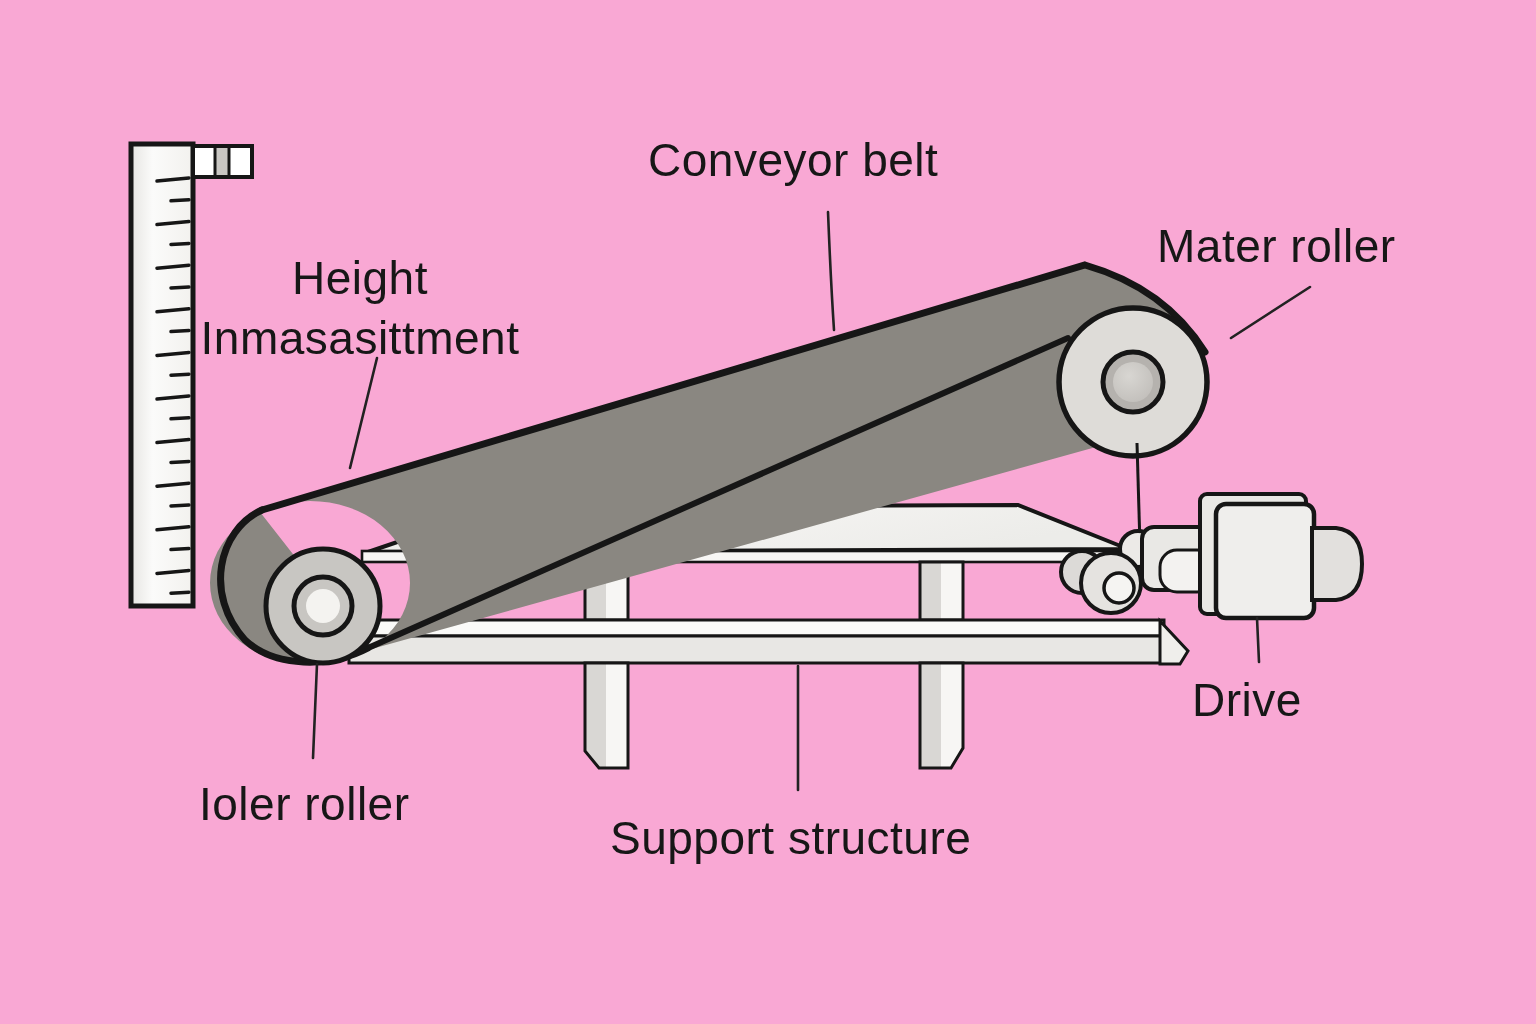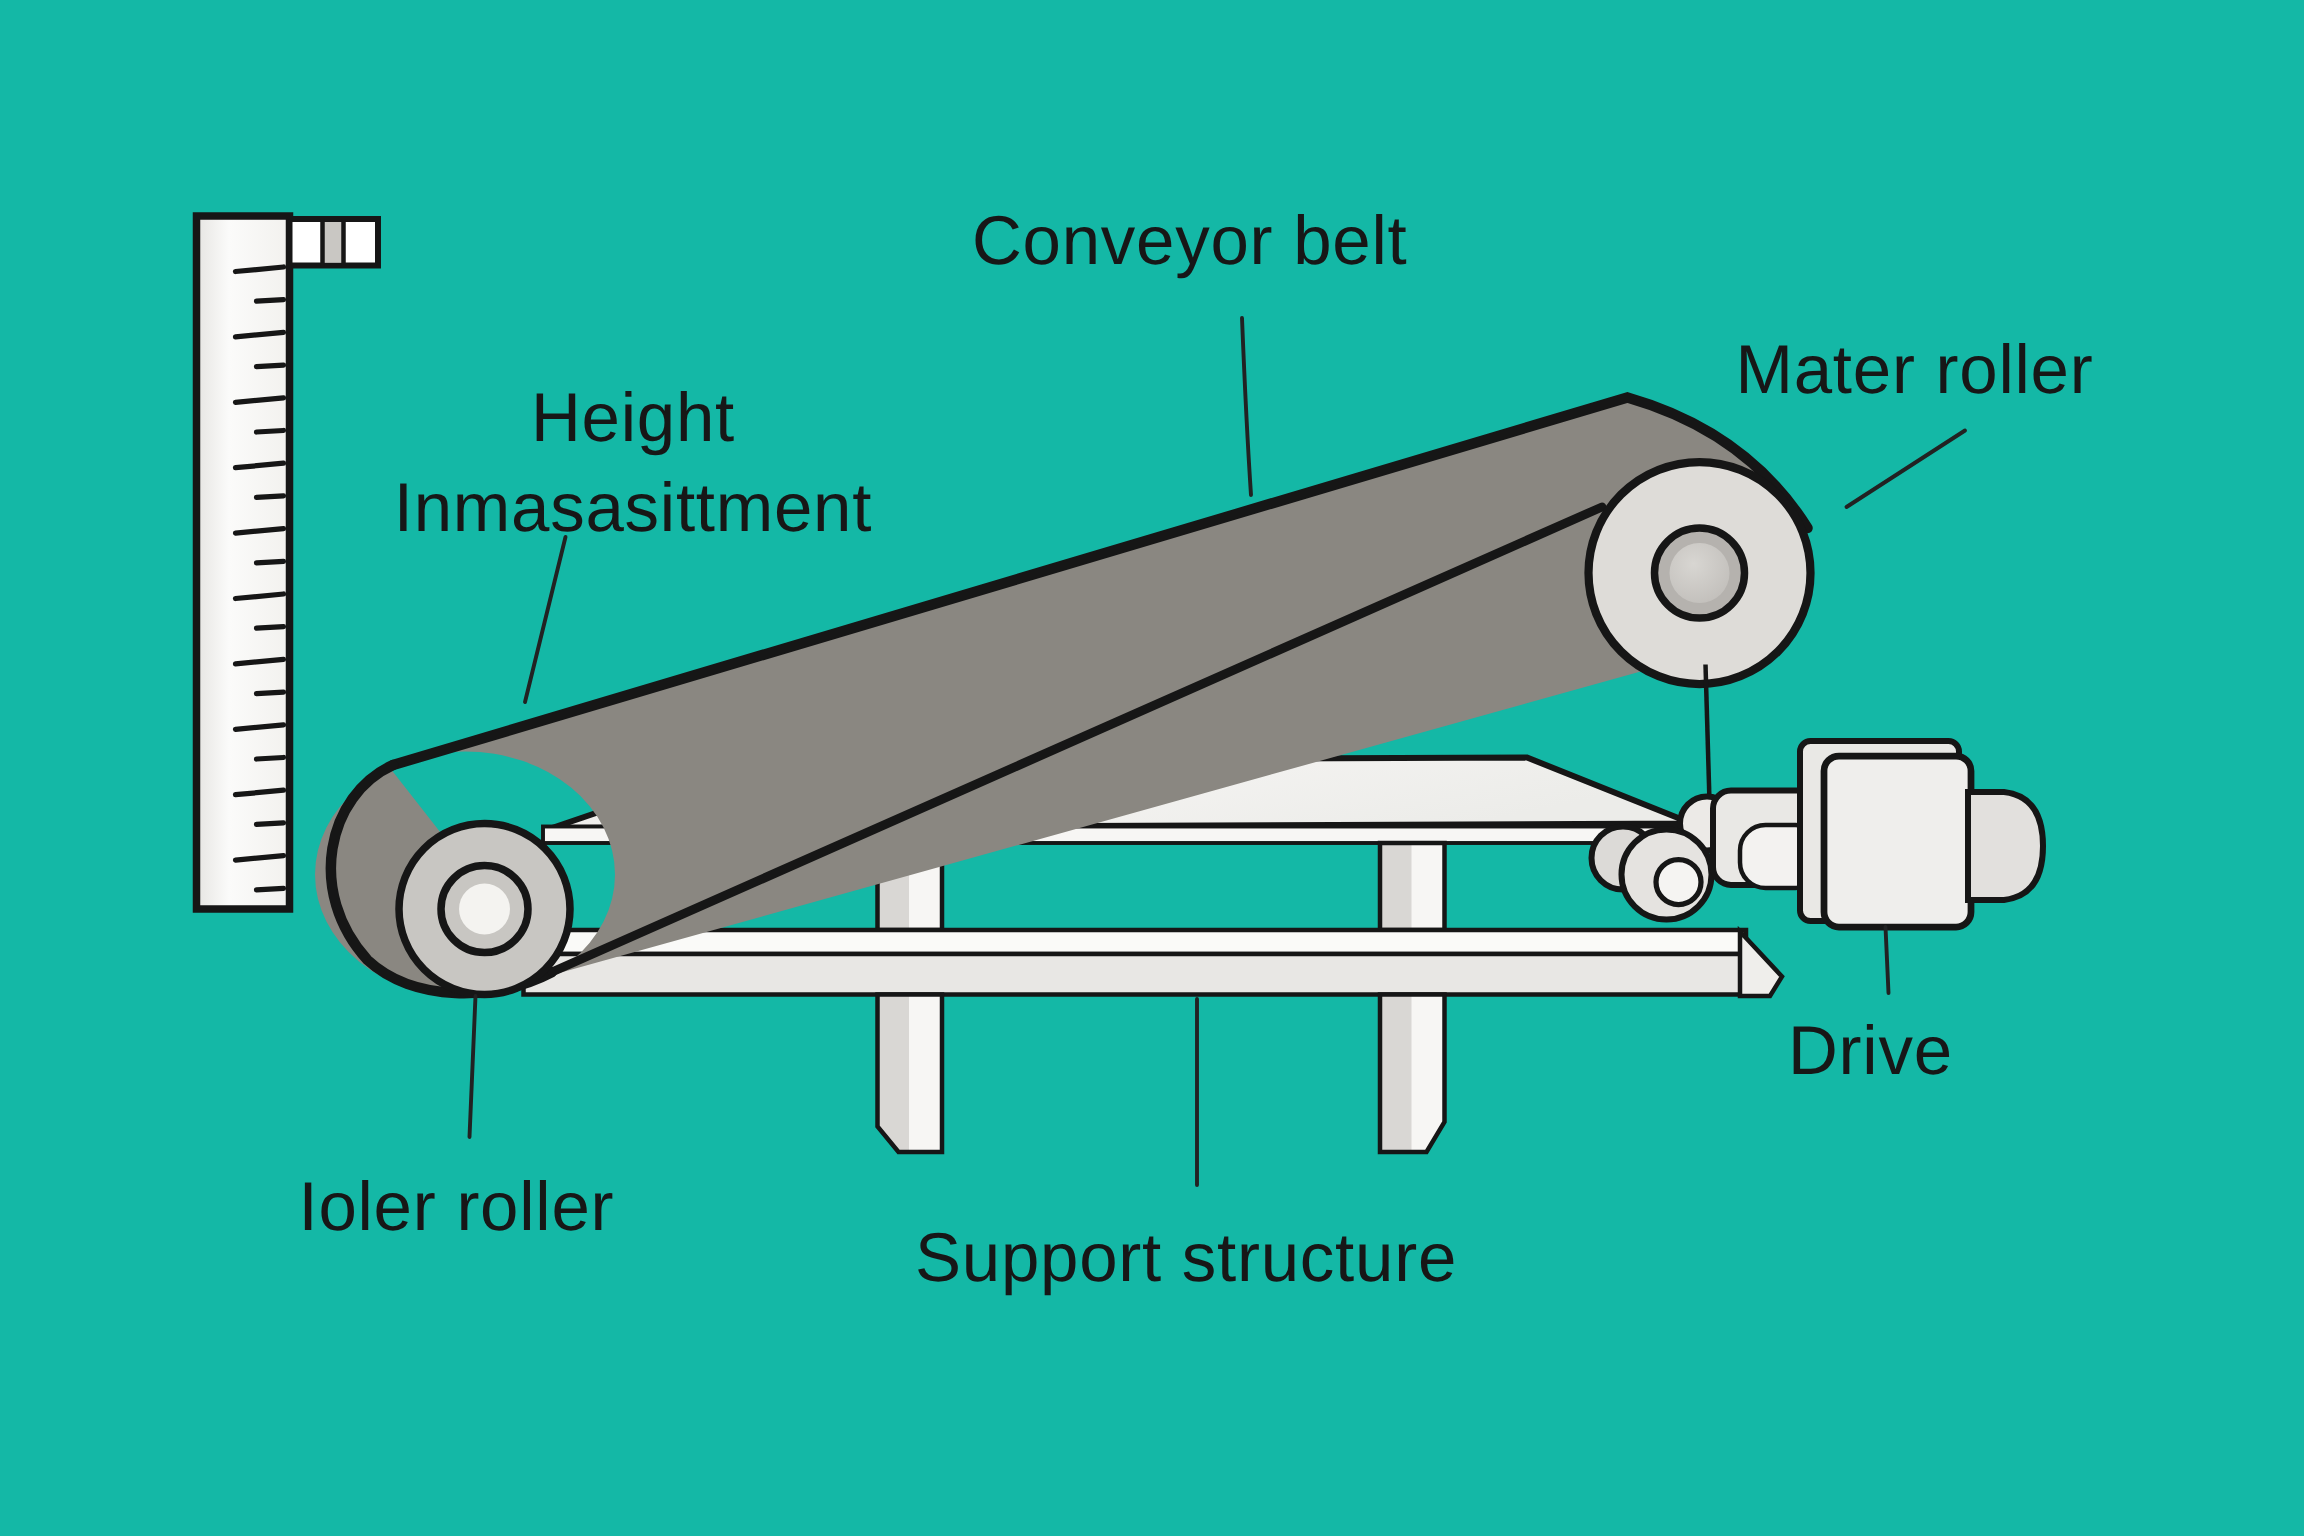--- a/index.html
+++ b/index.html
@@ -1,17 +1,17 @@
 <!DOCTYPE html>
 <html><head>
 <meta charset="utf-8">
 <style>
   html,body{margin:0;padding:0;background:#ffffff;}
   .stage{
-    position:relative;width:1536px;height:1024px;background:#14b8a6;overflow:hidden;
+    position:relative;width:1536px;height:1024px;background:#f9a8d4;overflow:hidden;
     font-family:"Liberation Sans", sans-serif;
   }
   .stage svg{position:absolute;left:0;top:0;}
   .lbl{
     position:absolute;color:#171717;font-size:46px;line-height:1.15;
     letter-spacing:0.5px;white-space:nowrap;user-select:none;
   }
   .height-lbl{text-align:center;width:340px;line-height:60px;}
 </style>
 </head>
@@ -147,21 +147,21 @@
     <path d="M1310,287 L1231,338"></path>
     <path d="M377,358 L350,468"></path>
     <path d="M317,664 L313,758"></path>
     <path d="M798,666 L798,790"></path>
     <path d="M1257,618 L1259,662"></path>
   </g>
 </svg>
 
 <div class="lbl" style="left:648px;top:134px;">Conveyor belt</div>
 <div class="lbl" style="left:1157px;top:220px;">Mater roller</div>
-<div class="lbl height-lbl" style="left:204px;top:248px;padding-left:48px;">
+<div class="lbl height-lbl" style="left:190px;top:248px;">
   <div>Height</div>
   <div>Inmasasittment</div>
 </div>
 <div class="lbl" style="left:199px;top:778px;">Ioler roller</div>
 <div class="lbl" style="left:610px;top:812px;">Support structure</div>
 <div class="lbl" style="left:1192px;top:674px;">Drive</div>
 
 </div>
 
 </body></html>

